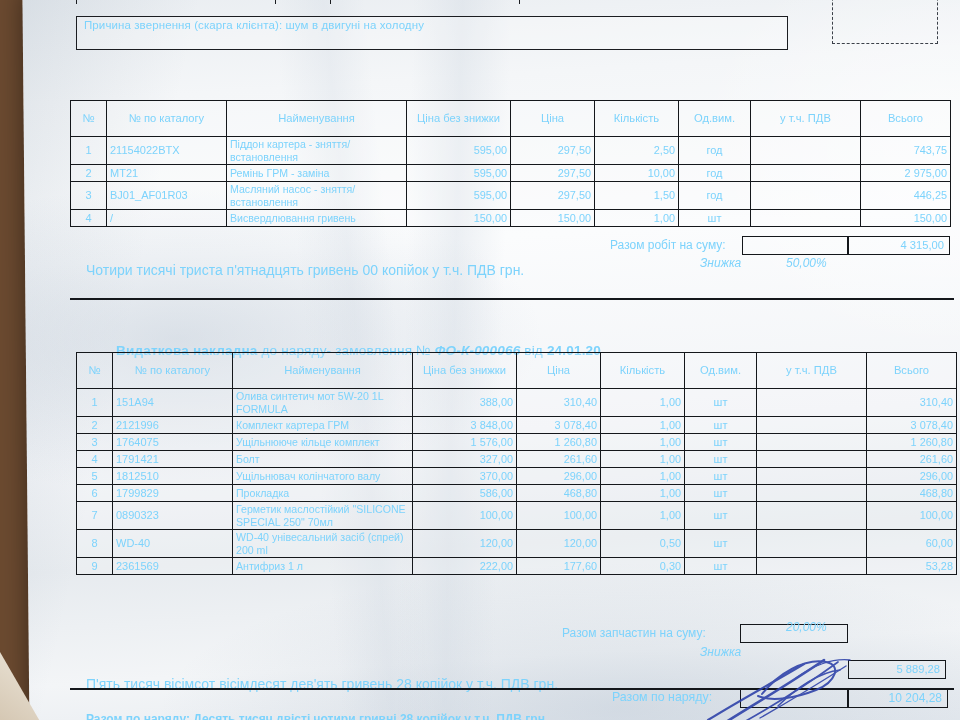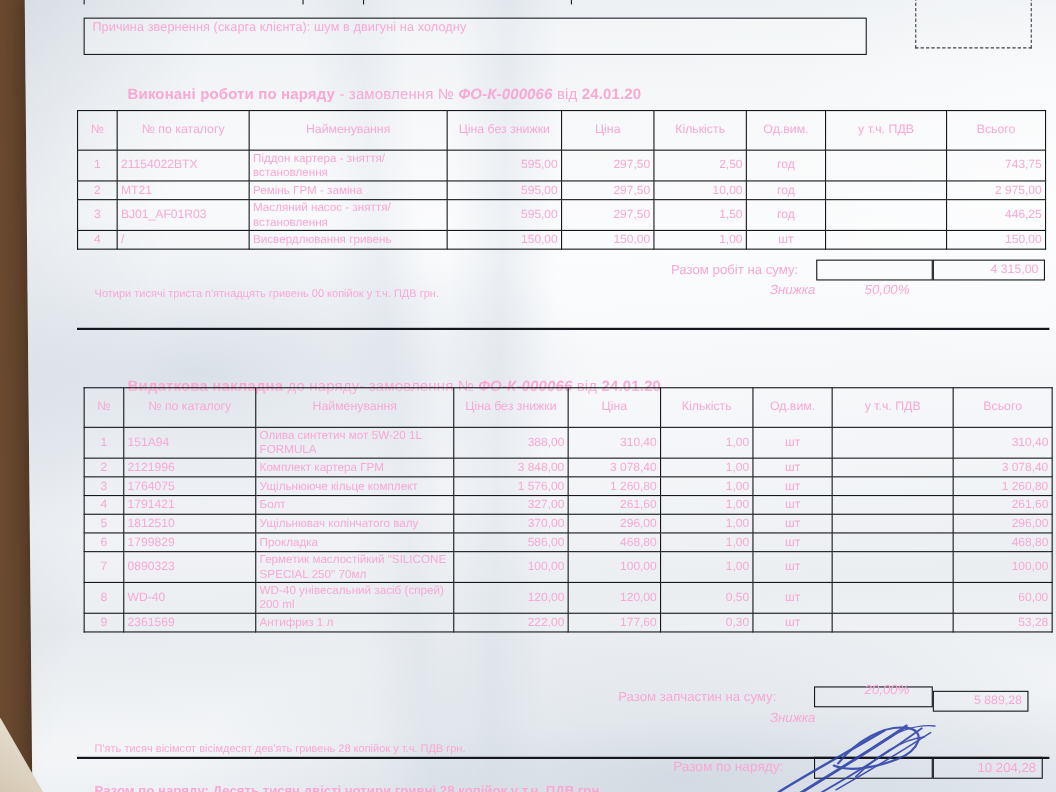--- a/index.html
+++ b/index.html
@@ -48,21 +48,21 @@
     position: absolute; left: -26px; bottom: -16px;
     width: 120px; height: 150px;
     background: linear-gradient(36deg, #cdbda6 0%, #e8e0d2 48%, #f6f3ec 100%);
     clip-path: polygon(0 14%, 62% 100%, 0 100%);
     z-index: 6;
   }
 
   #sheet {
     position: absolute; inset: 0;
     z-index: 3;
-    color: #f9a8d4;
+    color: #7dd3fc;
   }
 
   
   .cmp-box {
     position: absolute; left: 76px; top: 16px;
     width: 712px; height: 34px;
     border: 1.6px solid #1b1d21;
     background: rgba(255,255,255,0.26);
   }
   .cmp-text {
@@ -147,21 +147,21 @@
     position: absolute; white-space: nowrap;
     font-style: italic; font-size: 12px;
   }
   .disc-val {
     position: absolute; white-space: nowrap;
     font-style: italic; font-size: 12px; text-align: center;
   }
 
   .amount-words {
     position: absolute;
-    font-size: 10px;
+    font-size: 14px;
     white-space: nowrap;
   }
   #words-works   { left: 86px; top: 262px; }
   #words-parts   { left: 86px; top: 654px; margin-top: 22px; }
 
   .hrule {
     position: absolute;
     height: 1.5px; background: #14171b;
   }
   #rule-1 { left: 70px; top: 298px; width: 884px; }
@@ -203,23 +203,20 @@
 
 <div id="sheet">
 
   <div class="stub-left"></div>
   <div class="stub-mid"></div>
   <div class="stamp-box"></div>
 
   <div class="cmp-box"></div>
   <div class="cmp-text">Причина звернення (скарга  клієнта): шум в двигуні на холодну</div>
 
-  <div class="sec-title" id="title-works">
-    <span>Виконані роботи по наряду</span><span class="light"> - замовлення №  </span><span class="ital">ФО-К-000066</span><span class="light"> від </span><span>24.01.20</span>
-  </div>
 
   <table class="doc" id="tbl-works">
     <colgroup>
       <col style="width:36px">
         <col style="width:120px">
         <col style="width:180px">
       <col style="width:104px">
         <col style="width:84px">
         <col style="width:84px">
       <col style="width:72px">
@@ -427,21 +424,21 @@
           <td class="c">шт</td>
           <td class="c"></td>
           <td class="r num">53,28</td>
         </tr>
       </tbody>
   </table>
 
   <div class="totals" id="invoice-totals">
     <div class="tot-label" style="left:562px; top:626px; right:auto;">Разом запчастин на суму:</div>
     <div class="tot-cell" style="left:740px; top:624px; width:108px;"></div>
-    <div class="tot-cell" style="left:848px; top:628px; width:87px;">5 889,28</div>
+    <div class="tot-cell" style="left:848px; top:660px; width:98px;">5 889,28</div>
     <div class="disc-label" style="left:700px; top:645px;">Знижка</div>
     <div class="disc-val" style="left:786px; top:620px;font-style:italic;">20,00%</div>
   </div>
 
   <div class="amount-words" id="words-parts">П'ять тисяч вісімсот вісімдесят дев'ять гривень 28 копійок у т.ч. ПДВ  грн.</div>
 
   <div class="hrule" id="rule-2"></div>
 
   <div id="grand">Разом по наряду:</div>
   <div id="grand-box"></div>

